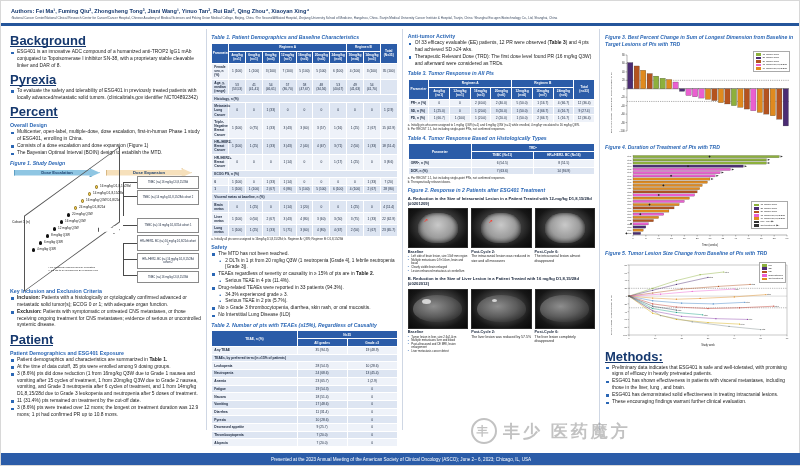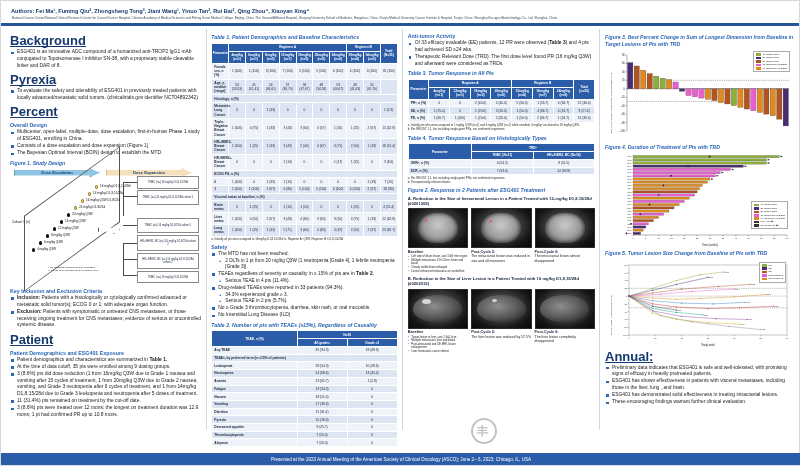--- a/index.html
+++ b/index.html
@@ -1199,28 +1199,29 @@
             <div class="legend-row">
               <span class="swatch" style="background:#ea5fd0"></span>
               <span>Discontinued</span>
             </div>
             <div class="legend-row">
               <span class="swatch" style="background:#e08a1e"></span>
               <span>On treatment</span>
             </div>
           </div></div>
 
-      <h2 class="sec">Annual:</h2>
+      <h2 class="sec">Methods:</h2>
       <ul class="b">
         <li>Preliminary data indicates that ESG401 is safe and well-tolerated, with promising signs of efficacy in heavily pretreated patients.</li>
         <li>ESG401 has shown effectiveness in patients with visceral metastases, including those in the liver, lung , and brain.</li>
         <li>ESG401 has demonstrated solid effectiveness in treating intracranial lesions.</li>
         <li>These encouraging findings warrant further clinical evaluation.</li>
       </ul>
     </div>
   </div>
 
   <div class="watermark">
     <span class="wm-circle">丰</span>
+    <span>丰少 医药魔方</span>
   </div>
 
   <div class="footer">Presented at the 2023 Annual Meeting of the American Society of Clinical Oncology (ASCO); June 2– 6, 2023; Chicago, IL, USA</div>
 </div>
 
 </body></html>

